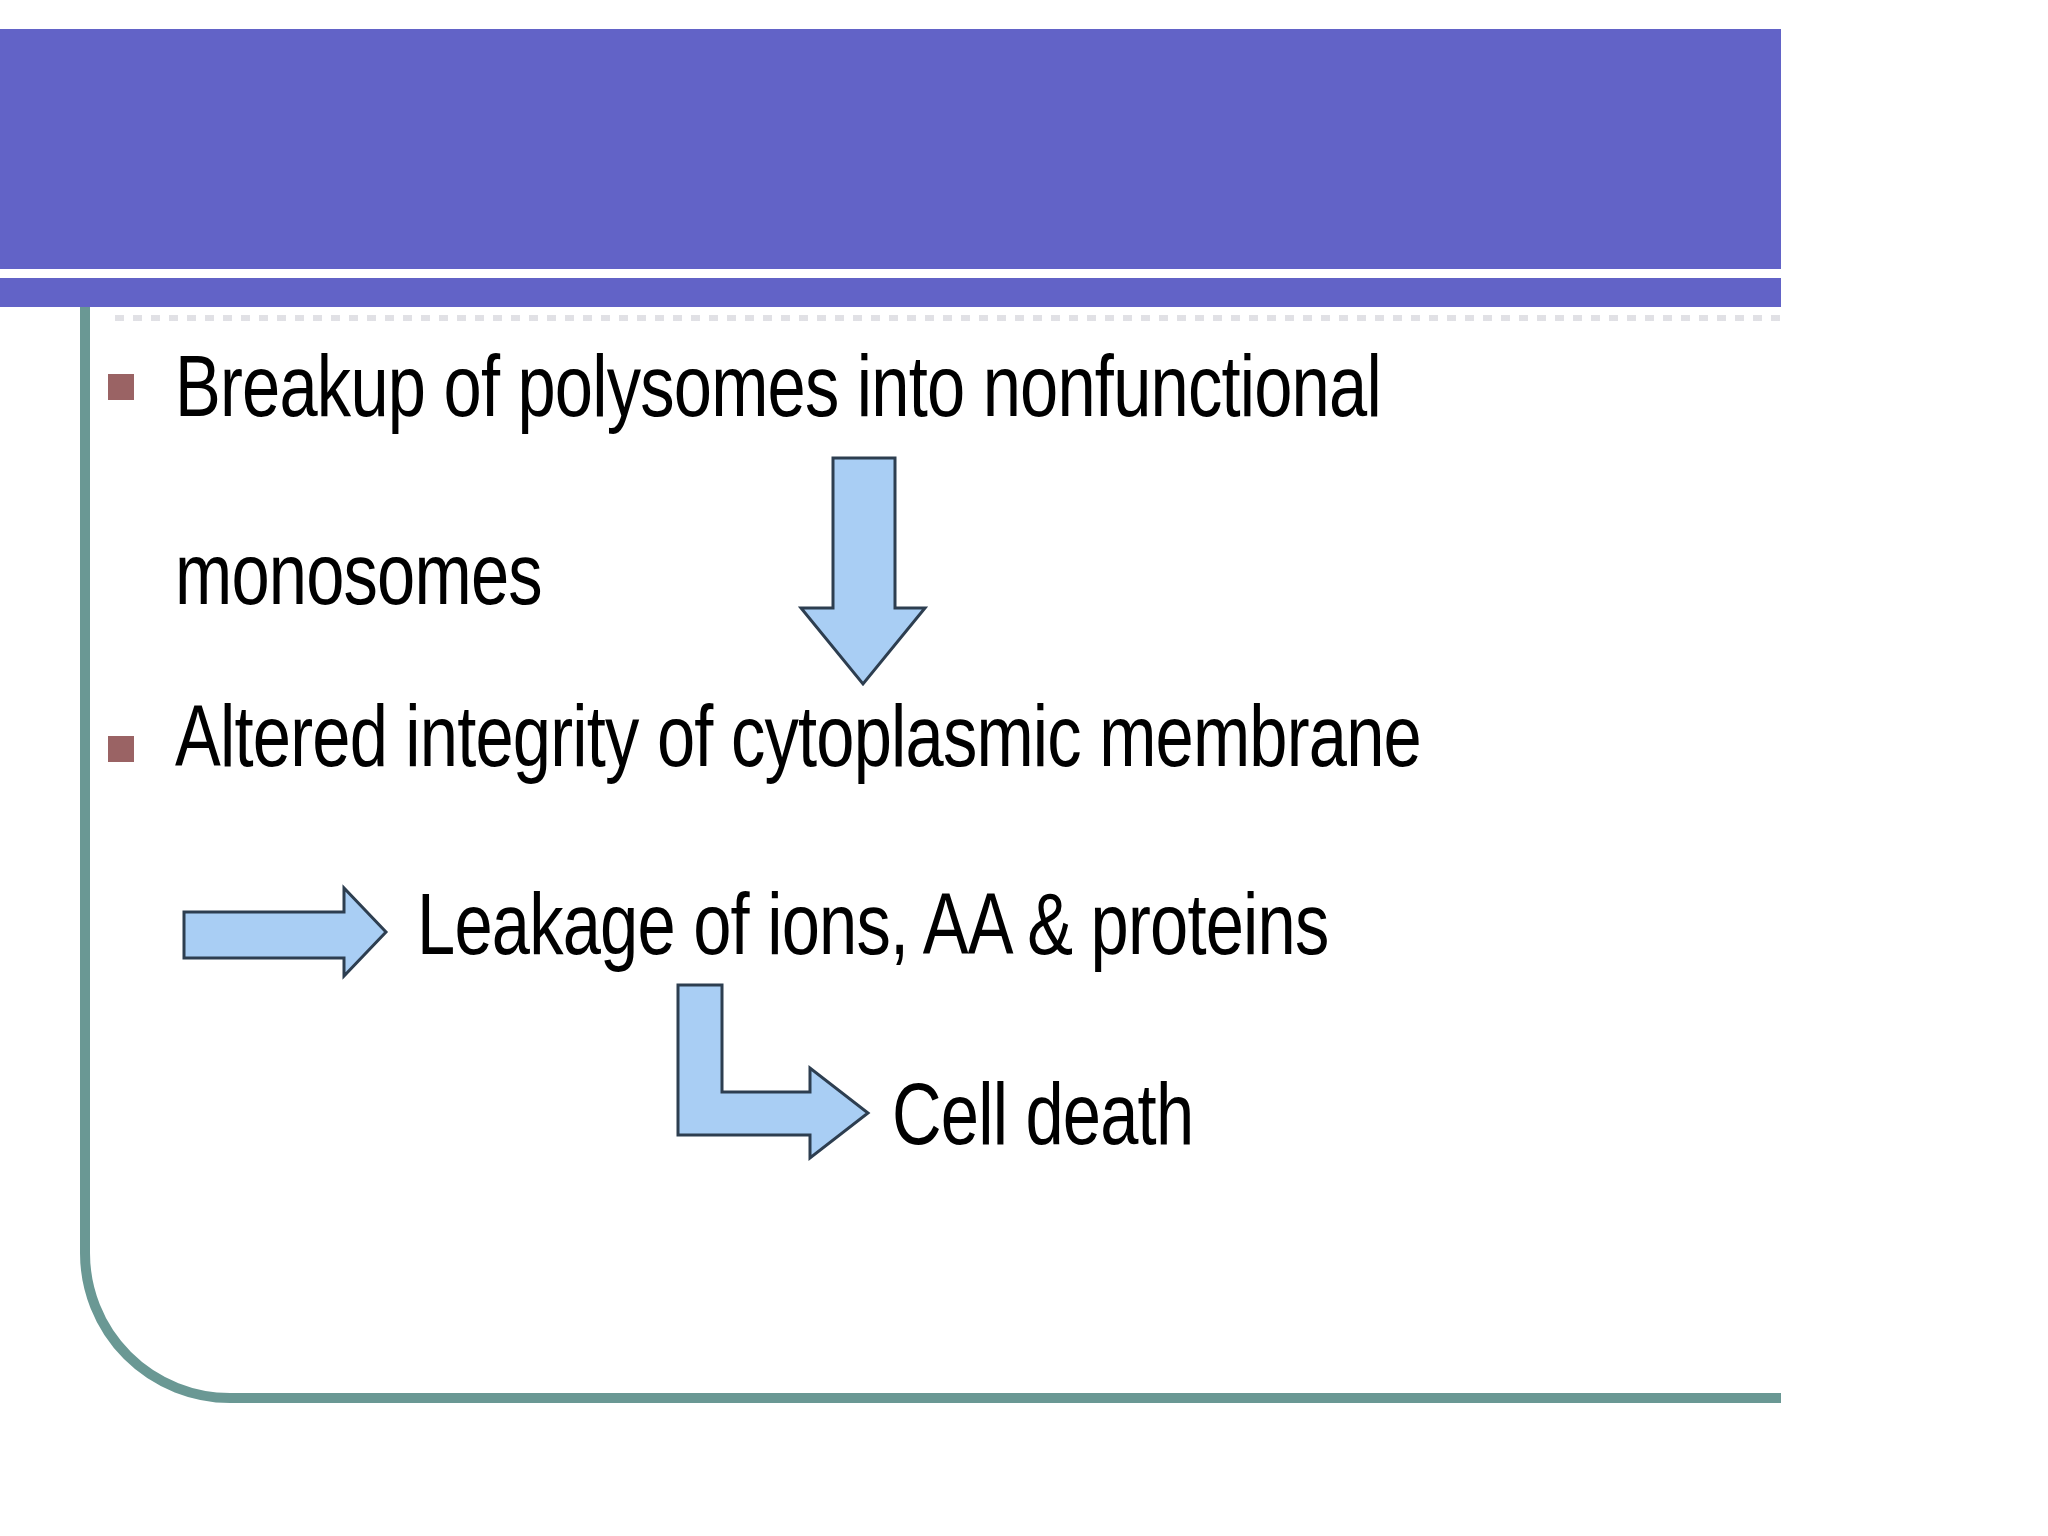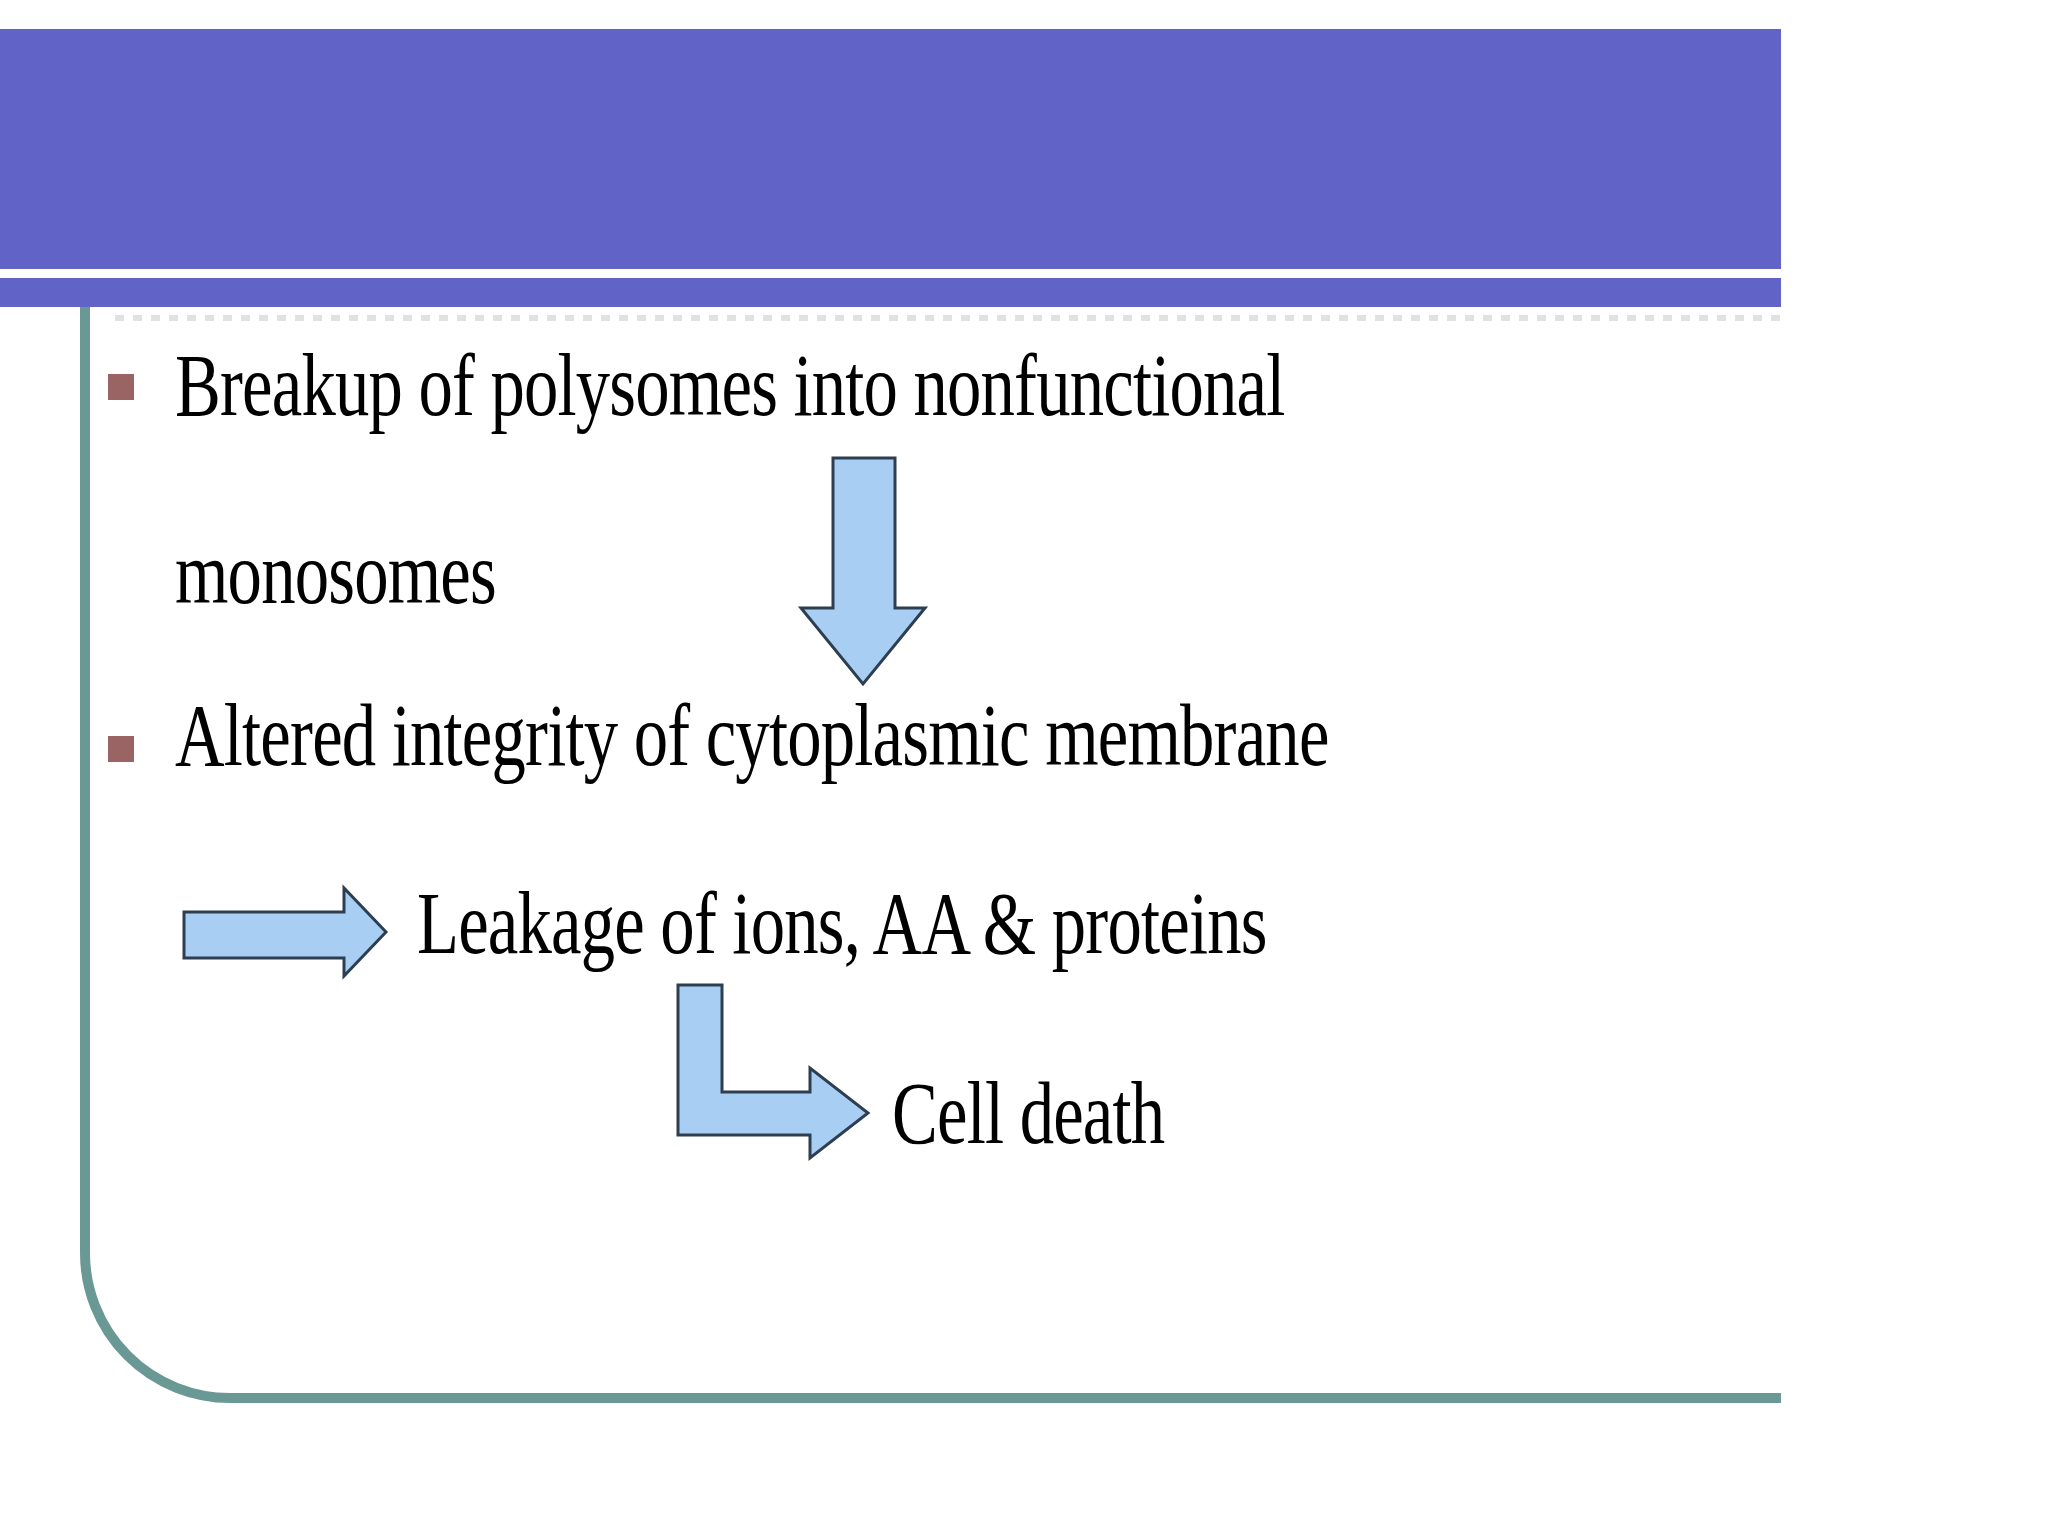--- a/index.html
+++ b/index.html
@@ -2,21 +2,21 @@
 <html style="--header-purple: #6263C7; --frame-teal: #6A9894; --bullet-maroon: #9A6364; --arrow-fill: #A9CEF4; --arrow-outline: #2D3E50; --dash-gray: #C8C8D0; --text-black: #000000; --background: #FFFFFF;"><head>
 <meta charset="utf-8">
 <style>
   html, body { margin: 0; padding: 0; background: #ffffff; }
   .slide {
     position: relative;
     width: 1781px;
     height: 1536px;
     background: var(--background, #ffffff);
     overflow: hidden;
-    font-family: Liberation Serif, serif;
+    font-family: Liberation Sans, sans-serif;
   }
   
   .content-frame {
     position: absolute;
     left: 80px;
     top: 148px;
     width: 1870px;
     height: 1255px;
     box-sizing: border-box;
     border: 10px solid var(--frame-teal, #6A9894);

